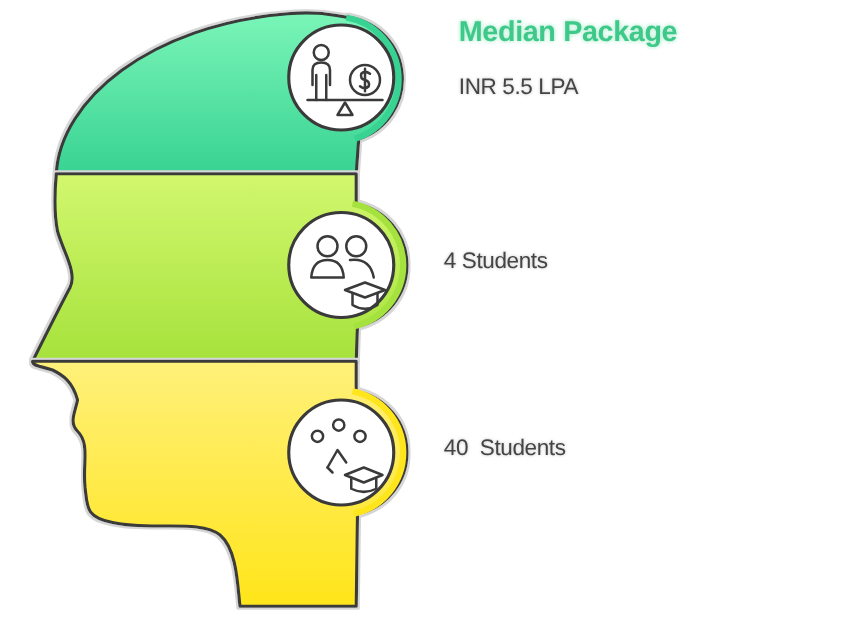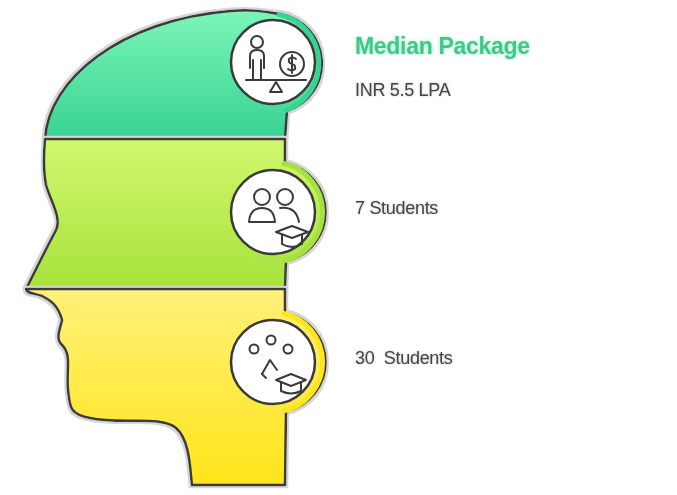--- a/index.html
+++ b/index.html
@@ -96,24 +96,24 @@
       <circle cx="254" cy="349" r="4.5"></circle>
       <circle cx="288" cy="349" r="4.5"></circle>
       <path d="M262,374 L270,360 L277,370"></path>
       <path d="M262,374 L266,378"></path>
       <path d="M276,380 L291,374 L306,380 L291,386 Z"></path>
       <path d="M281,383 L281,391 Q291,396 301,391 L301,383"></path>
     </g>
   </g>
 </svg>
 
-<div class="label" style="top:33px;">
+<div class="label" style="top:12px;margin-left:12px;">
   <div class="title t1">Median Package</div>
   <div class="value" style="margin-top:20px;">INR 5.5 LPA</div>
 </div>
 
 <div class="label" style="top:178px;">
-  <div class="value" style="margin-top:20px;">7 Students</div>
+  <div class="value" style="margin-top:20px;">4 Students</div>
 </div>
 
 <div class="label" style="top:328px;">
-  <div class="value" style="margin-top:20px; white-space:pre;">30  Students</div>
+  <div class="value" style="margin-top:20px; white-space:pre;">40  Students</div>
 </div>
 
 </body></html>

